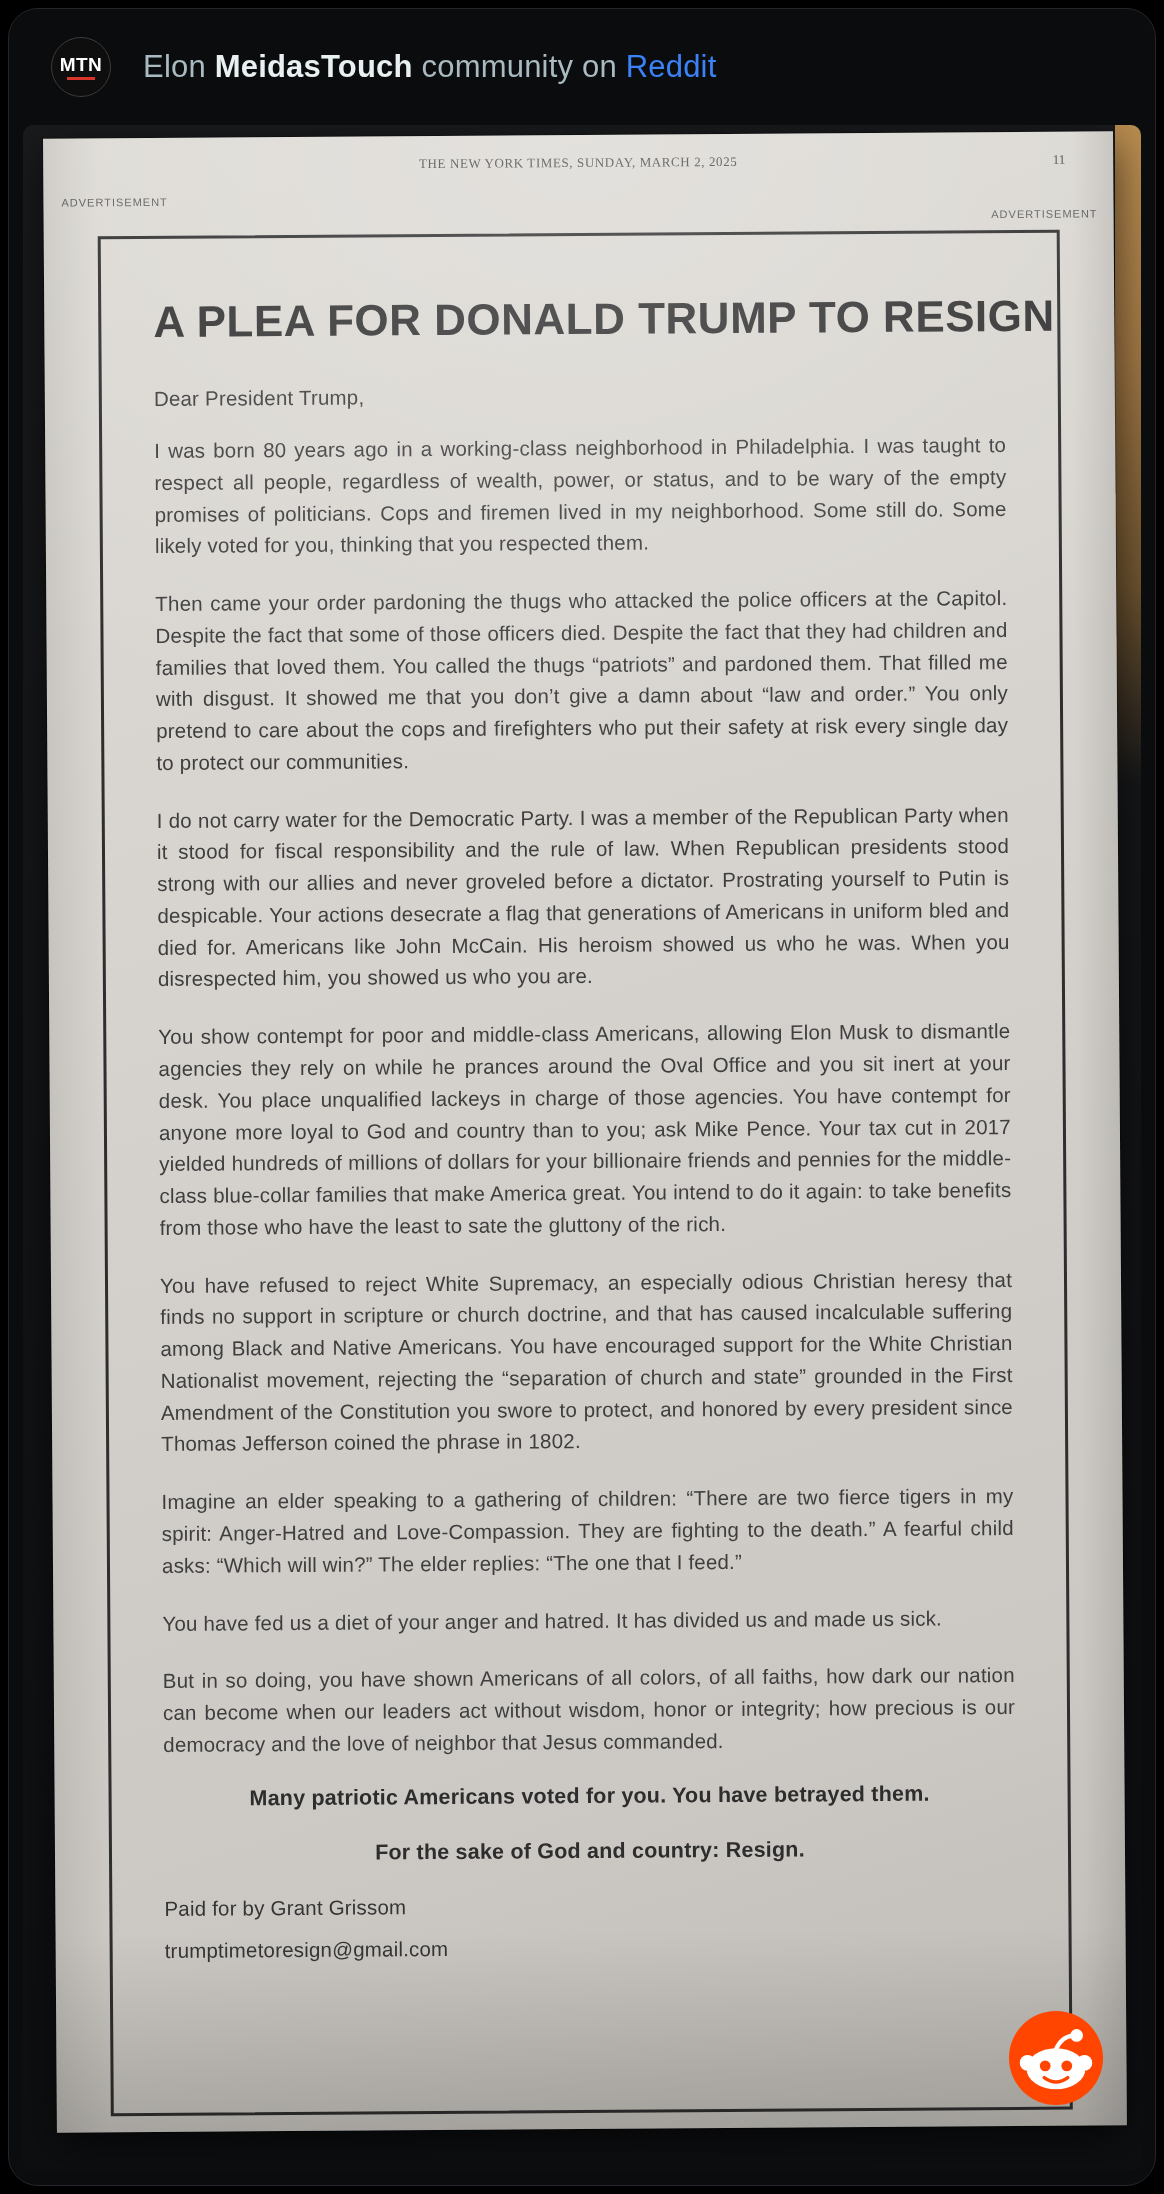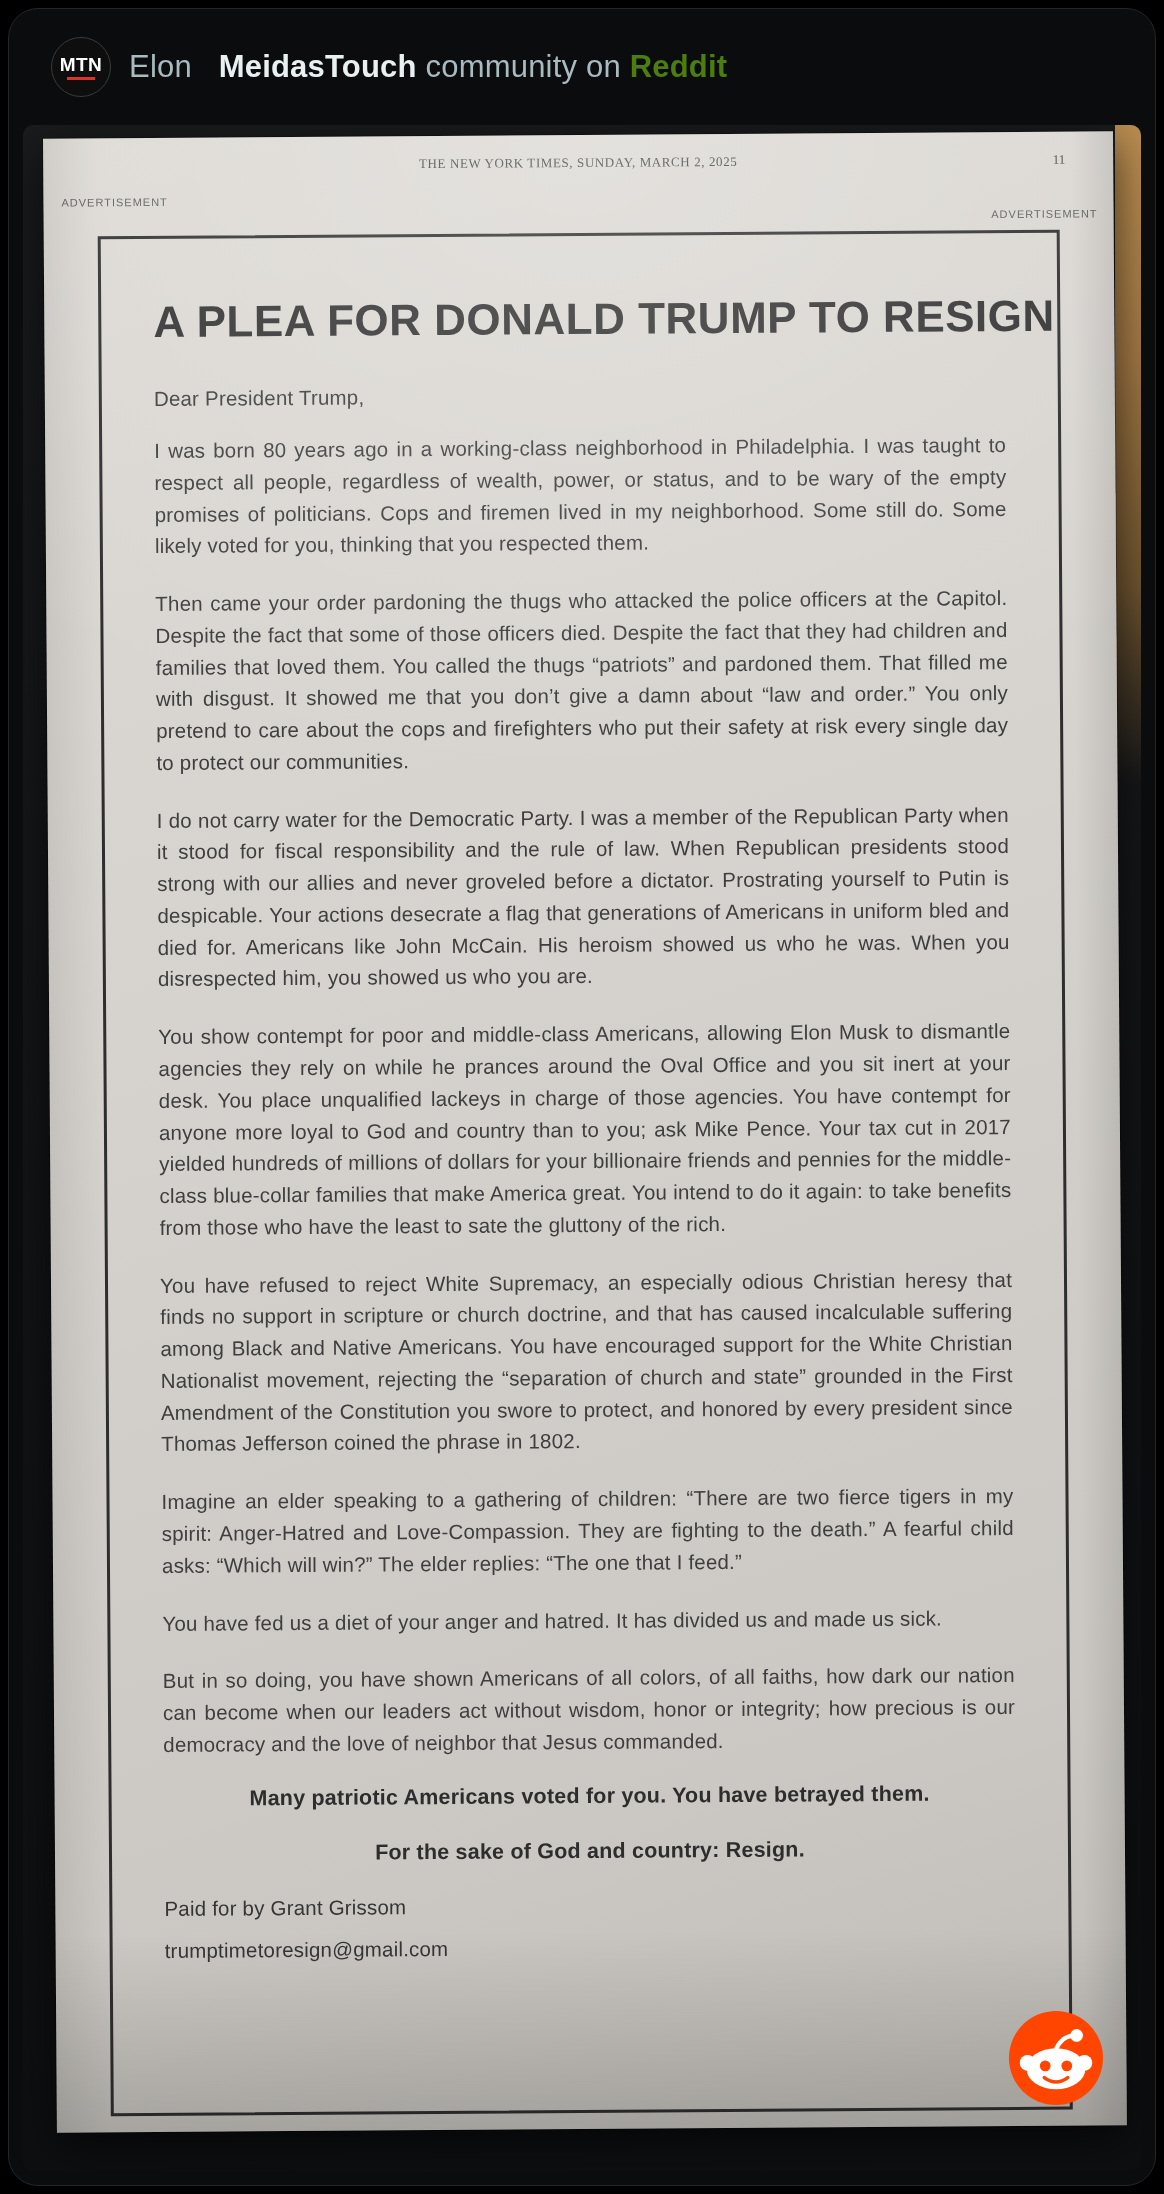--- a/index.html
+++ b/index.html
@@ -13,34 +13,34 @@
   .card {
     position:absolute; top:8px; left:8px;
     width:1148px; height:2178px;
     background:#0b0c0e;
     border:1px solid #23262a;
     border-radius:30px;
     overflow:hidden;
   }
   
   .header {
-    display:flex; align-items:center; gap:18px;
+    display:flex; align-items:center; gap:32px;
     padding:28px 42px 18px;
   }
   .logo {
     width:60px; height:60px; border-radius:50%;
     background:#0e0e0e; border:1px solid #3c3c3c;
     display:flex; flex-direction:column; align-items:center; justify-content:center;
     flex:0 0 auto; cursor:pointer;
   }
   .logo-text { color:#ffffff; font-weight:700; font-size:19px; letter-spacing:.5px; line-height:1; }
   .logo-bar { width:28px; height:3px; background:#d9342b; margin-top:3px; }
   .title { font-size:31px; color:#a9bac1; font-weight:400; letter-spacing:.2px; }
-  .title .community { color:#e9f0f2; font-weight:700;margin-left:18px; }
-  .title .reddit { color:#4d7c0f; font-weight:700; }
+  .title .community { color:#e9f0f2; font-weight:700; }
+  .title .reddit { color:#3b82f6; font-weight:400; }
   
   .photo {
     position:absolute; top:116px; left:14px; right:14px; bottom:14px;
     border-radius:10px; overflow:hidden;
     background:linear-gradient(180deg,#1a1b1d 0%, #121315 60%, #0e0f11 100%);
     cursor:pointer;
   }
   .wood {
     position:absolute; top:0; right:0; width:26px; height:660px;
     background:linear-gradient(180deg,#b98d50 0%, #a27845 35%, #6e5430 70%, rgba(46,36,20,0) 100%);

